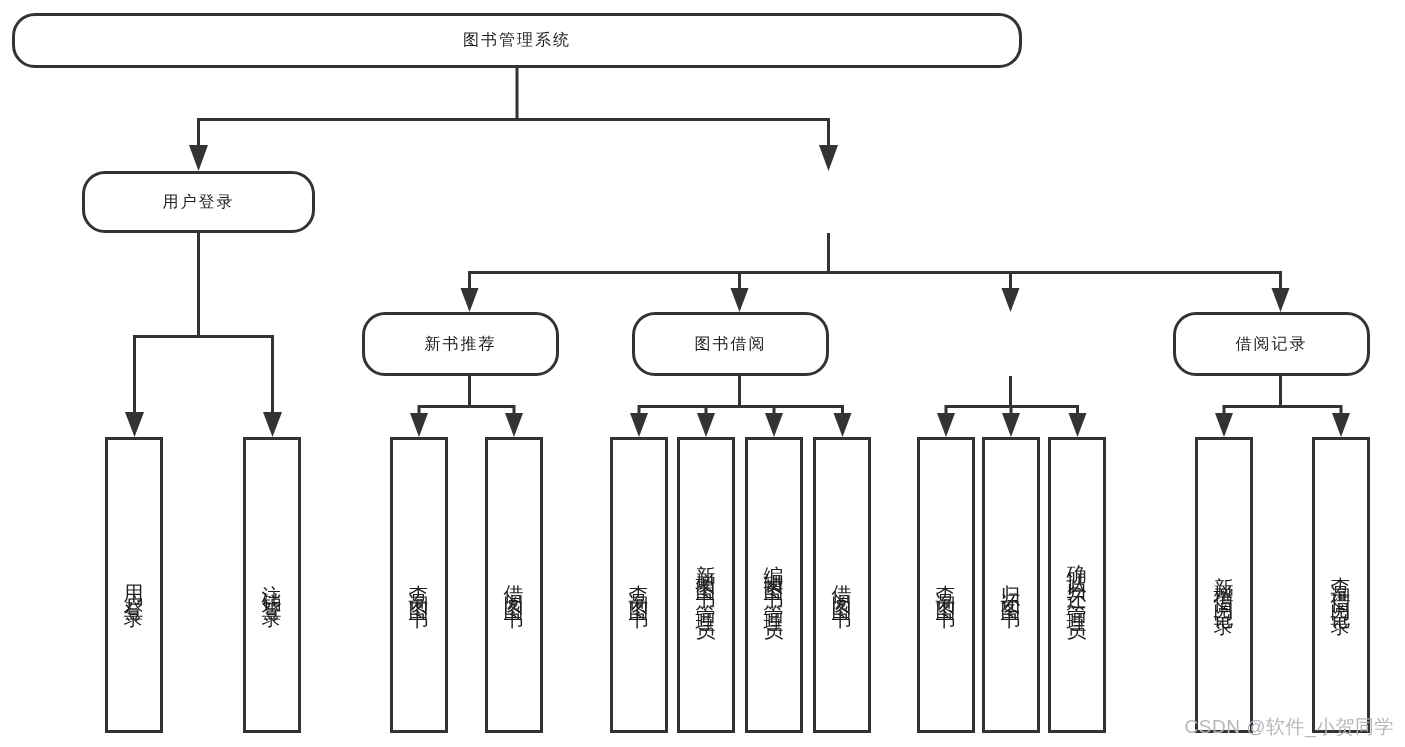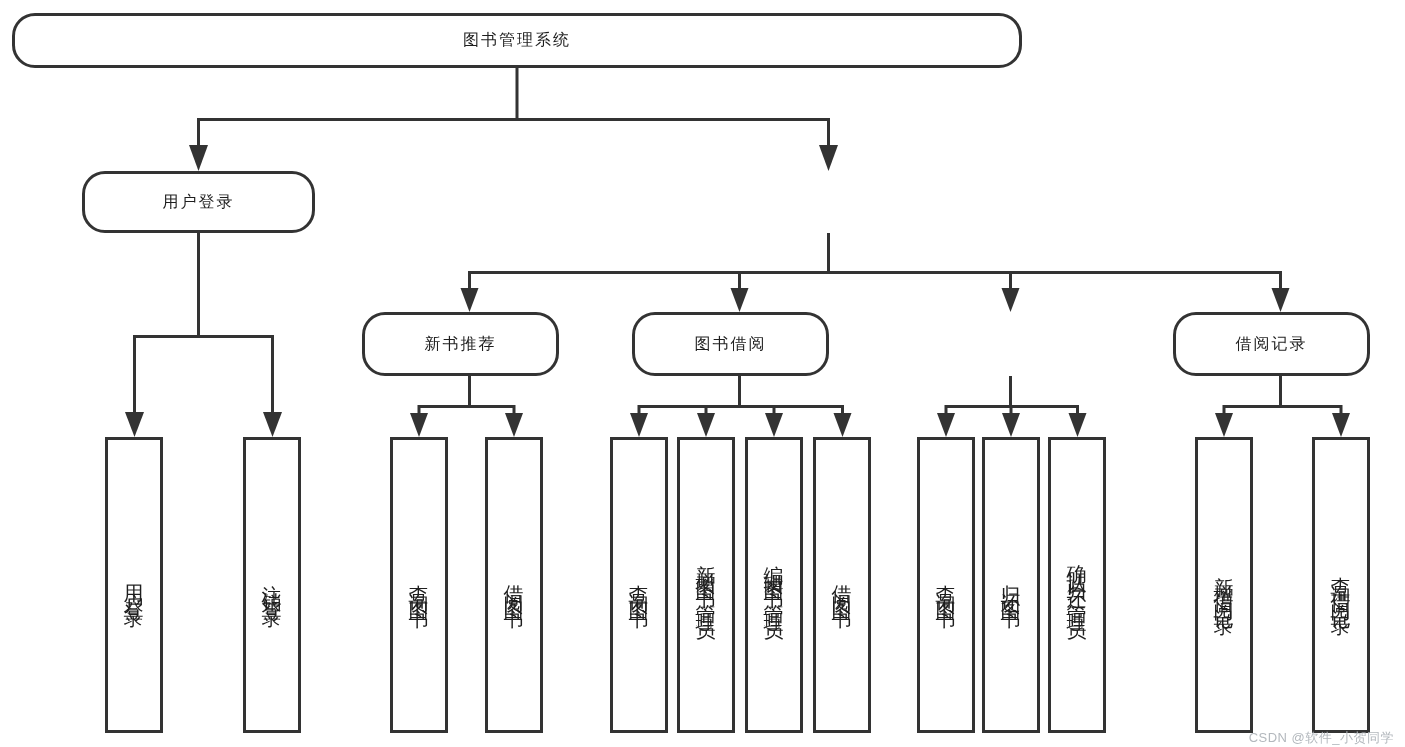--- a/index.html
+++ b/index.html
@@ -42,22 +42,22 @@
     height: 296px;
     writing-mode: vertical-rl;
     text-orientation: mixed;
     font-size: 20px;
     letter-spacing: 8px;
     line-height: 1;
   }
   .watermark {
     position: absolute;
     right: 11px;
-    bottom: 0;
-    font-size: 13px;
+    bottom: 7px;
+    font-size: 19px;
     letter-spacing: 0.5px;
     color: #b3b8bd;
     z-index: 4;
     white-space: nowrap;
   }
 </style>
 </head>
 <body>
 
 <div class="canvas">

